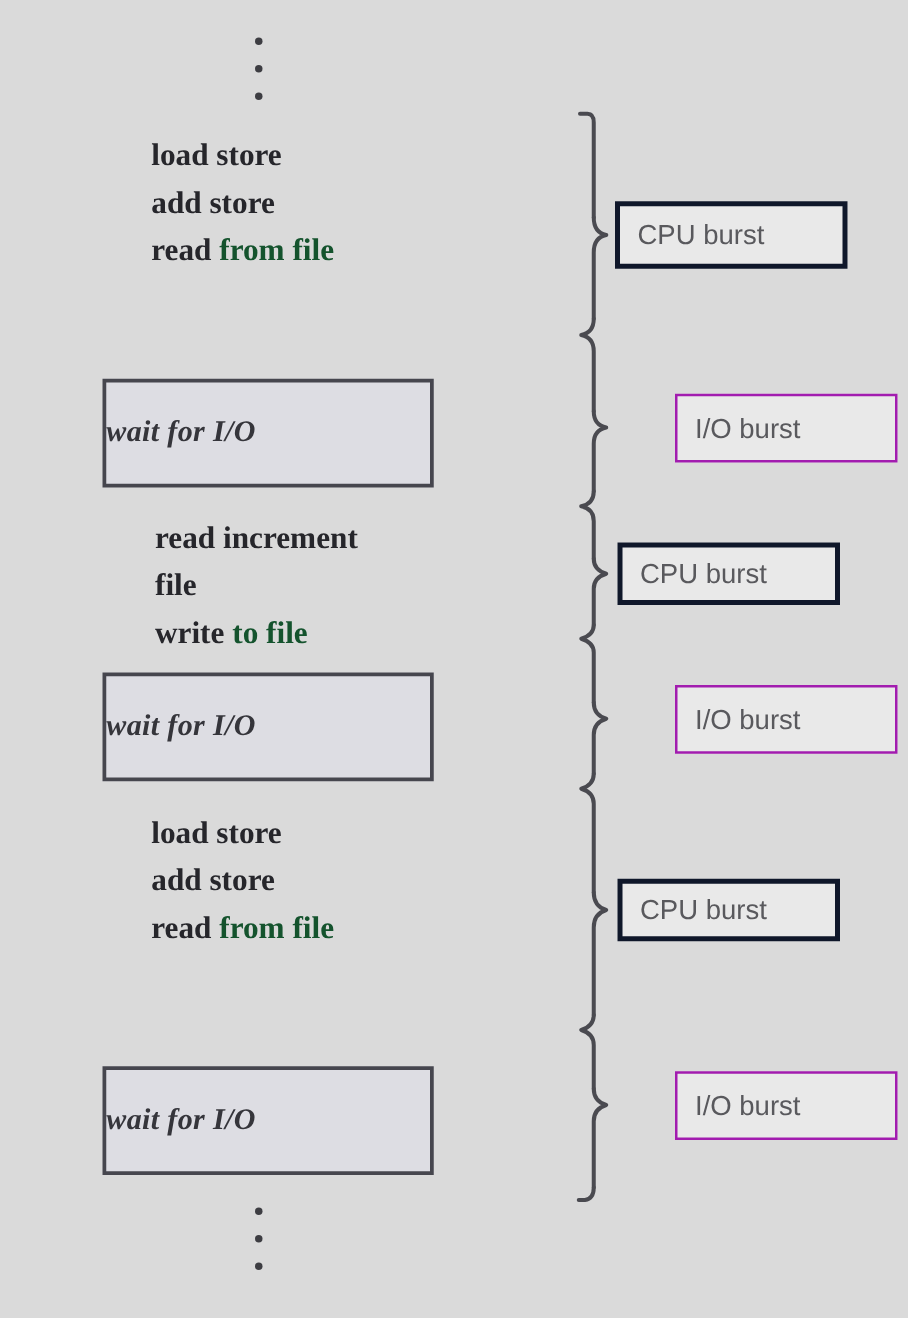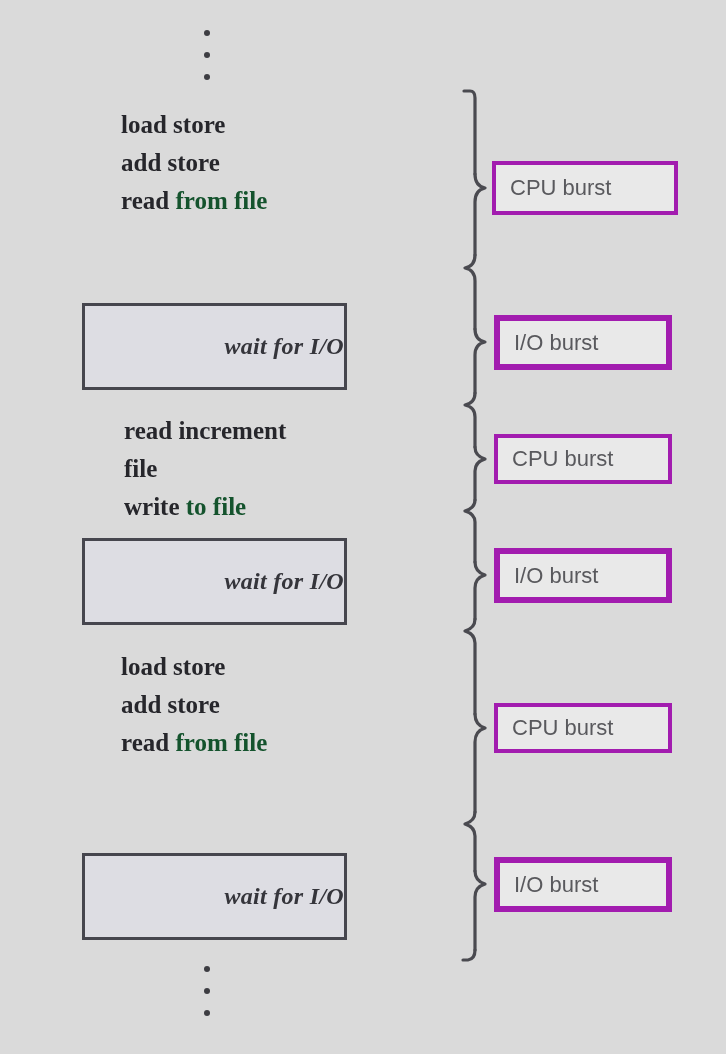--- a/index.html
+++ b/index.html
@@ -58,21 +58,21 @@
   }
 
   
   .wait-box {
     position: absolute;
     box-sizing: border-box;
     border: 3px solid #46464e;
     background: #dddde3;
     display: flex;
     align-items: center;
-    justify-content: flex-end;
+    justify-content: flex-start;
   }
   .wait-box .wait-label {
     font-family: "Liberation Serif", serif;
     font-style: italic;
     font-weight: bold;
     font-size: 24px;
     color: #35353b;
     letter-spacing: 0.3px;
   }
 
@@ -85,24 +85,25 @@
     align-items: center;
   }
   .burst-box .burst-label {
     font-family: "Liberation Sans", sans-serif;
     font-size: 22px;
     color: #59595d;
     padding-left: 14px;
     white-space: nowrap;
   }
   .burst-cpu {
-    border: 4px solid #a21caf;
+    border: 4px solid #0f172a;
   }
   .burst-io {
-    border: 6px solid #a21caf;
+    border: 2px solid #a21caf;
+    margin-left: 46px;
   }
 
   
   #brace-layer {
     position: absolute;
     left: 0;
     top: 0;
     width: 726px;
     height: 1054px;
     pointer-events: none;

